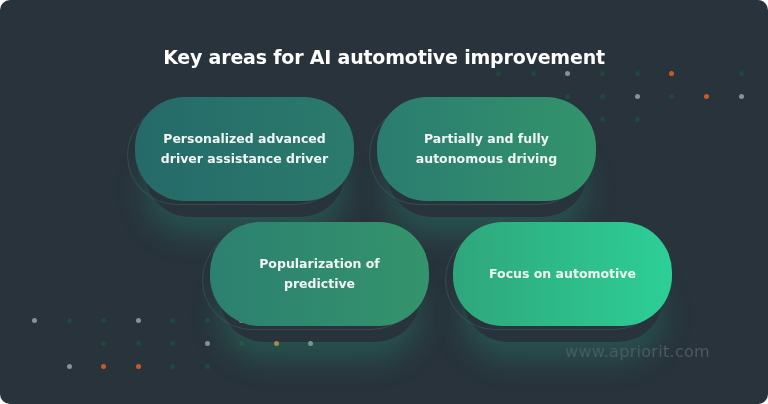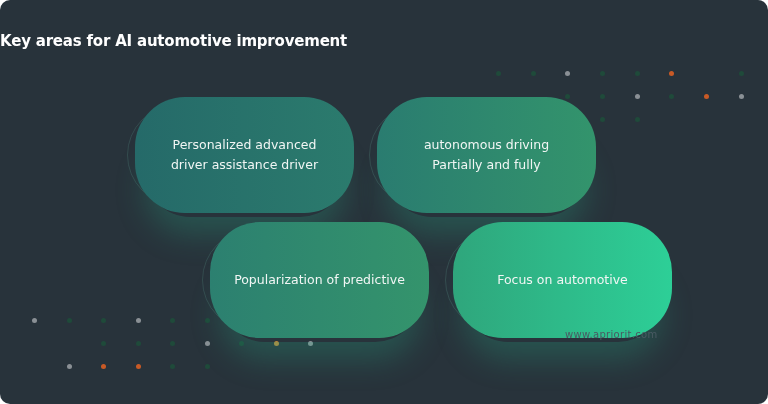--- a/index.html
+++ b/index.html
@@ -1,29 +1,29 @@
 <!DOCTYPE html>
 <html><head>
 <meta charset="utf-8">
 <style>
   html,body{margin:0;padding:0;background:#fff;}
   body{width:768px;height:404px;overflow:hidden;}
   .canvas{position:relative;width:768px;height:404px;background:#28333b;border-radius:10px;overflow:hidden;font-family:"DejaVu Sans","Liberation Sans",sans-serif;}
-  .title{position:absolute;left:0;top:32px;width:768px;color:#ffffff;font-size:15px;font-weight:bold;letter-spacing:-0.2px;}
+  .title{position:absolute;left:0;top:46px;width:768px;text-align:center;color:#ffffff;font-size:19px;font-weight:bold;letter-spacing:-0.2px;}
   .dot{position:absolute;width:5px;height:5px;border-radius:50%;}
   .dot.g{background:#1f4a3a;}
   .dot.w{background:#8a9095;}
   .dot.o{background:#c85a26;}
   .dot.y{background:#b7863a;}
   .pill-wrap{position:absolute;width:219px;height:100px;}
   .pill-outline{position:absolute;left:-8px;top:8px;width:219px;height:100px;border-radius:50px;border:1px solid rgba(90,150,140,0.25);box-sizing:border-box;}
   .pill-glow{position:absolute;left:10px;top:30px;width:200px;height:90px;border-radius:50px;box-shadow:0 18px 30px rgba(40,180,140,0.25);}
-  .pill{position:absolute;left:0;top:0;width:219px;height:116px;border-radius:50px;display:flex;align-items:center;justify-content:center;text-align:center;color:#f1f6f4;font-size:12.5px;line-height:20px;font-weight:normal;}
+  .pill{position:absolute;left:0;top:0;width:219px;height:104px;border-radius:50px;display:flex;align-items:center;justify-content:center;text-align:center;color:#f1f6f4;font-size:12.5px;line-height:20px;font-weight:bold;}
   .pill span{display:block;padding:0 14px;}
-  .watermark{position:absolute;left:565px;top:329px;color:#4a5a63;font-size:10px;letter-spacing:0.3px;}
+  .watermark{position:absolute;left:565px;top:342px;color:#4a5a63;font-size:16px;letter-spacing:0.3px;}
 </style>
 </head>
 <body>
 
 <div class="canvas">
 
   <div class="title">Key areas for AI automotive improvement</div>
 
   <div>
     <div class="dot g" style="left:496px;top:71px"></div>
@@ -76,22 +76,22 @@
         </div>
       </div>
   </div>
 
   <div class="pill-wrap" style="left:377px;top:97px">
     <div class="pill-glow"></div>
     <div class="pill-outline"></div>
     <div class="pill" style="background:linear-gradient(90deg,#2a7c70,#33946c);">
 
     <div>
+          <span>Partially and fully</span>
           <span>autonomous driving</span>
-          <span>Partially and fully</span>
         </div>
       </div>
   </div>
 
   <div class="pill-wrap" style="left:210px;top:222px">
     <div class="pill-glow"></div>
     <div class="pill-outline"></div>
     <div class="pill" style="background:linear-gradient(90deg,#2c8070,#34946c);">
 
     <div>

